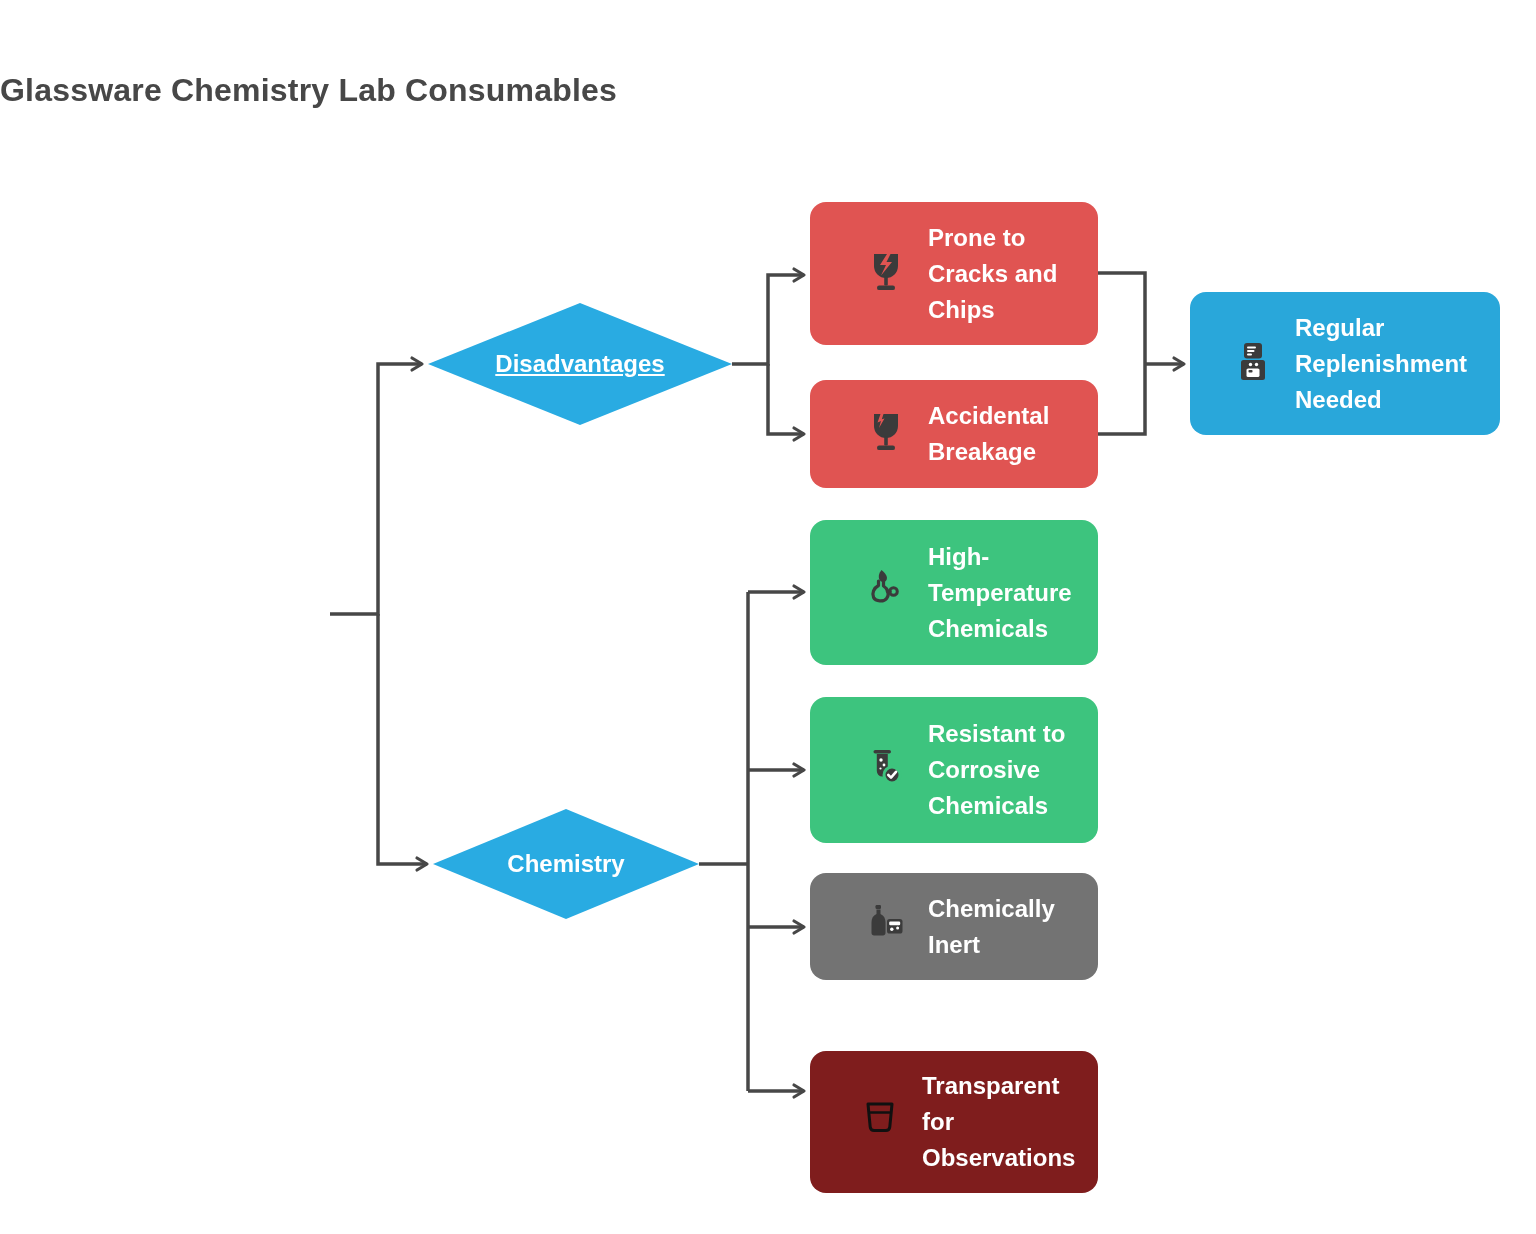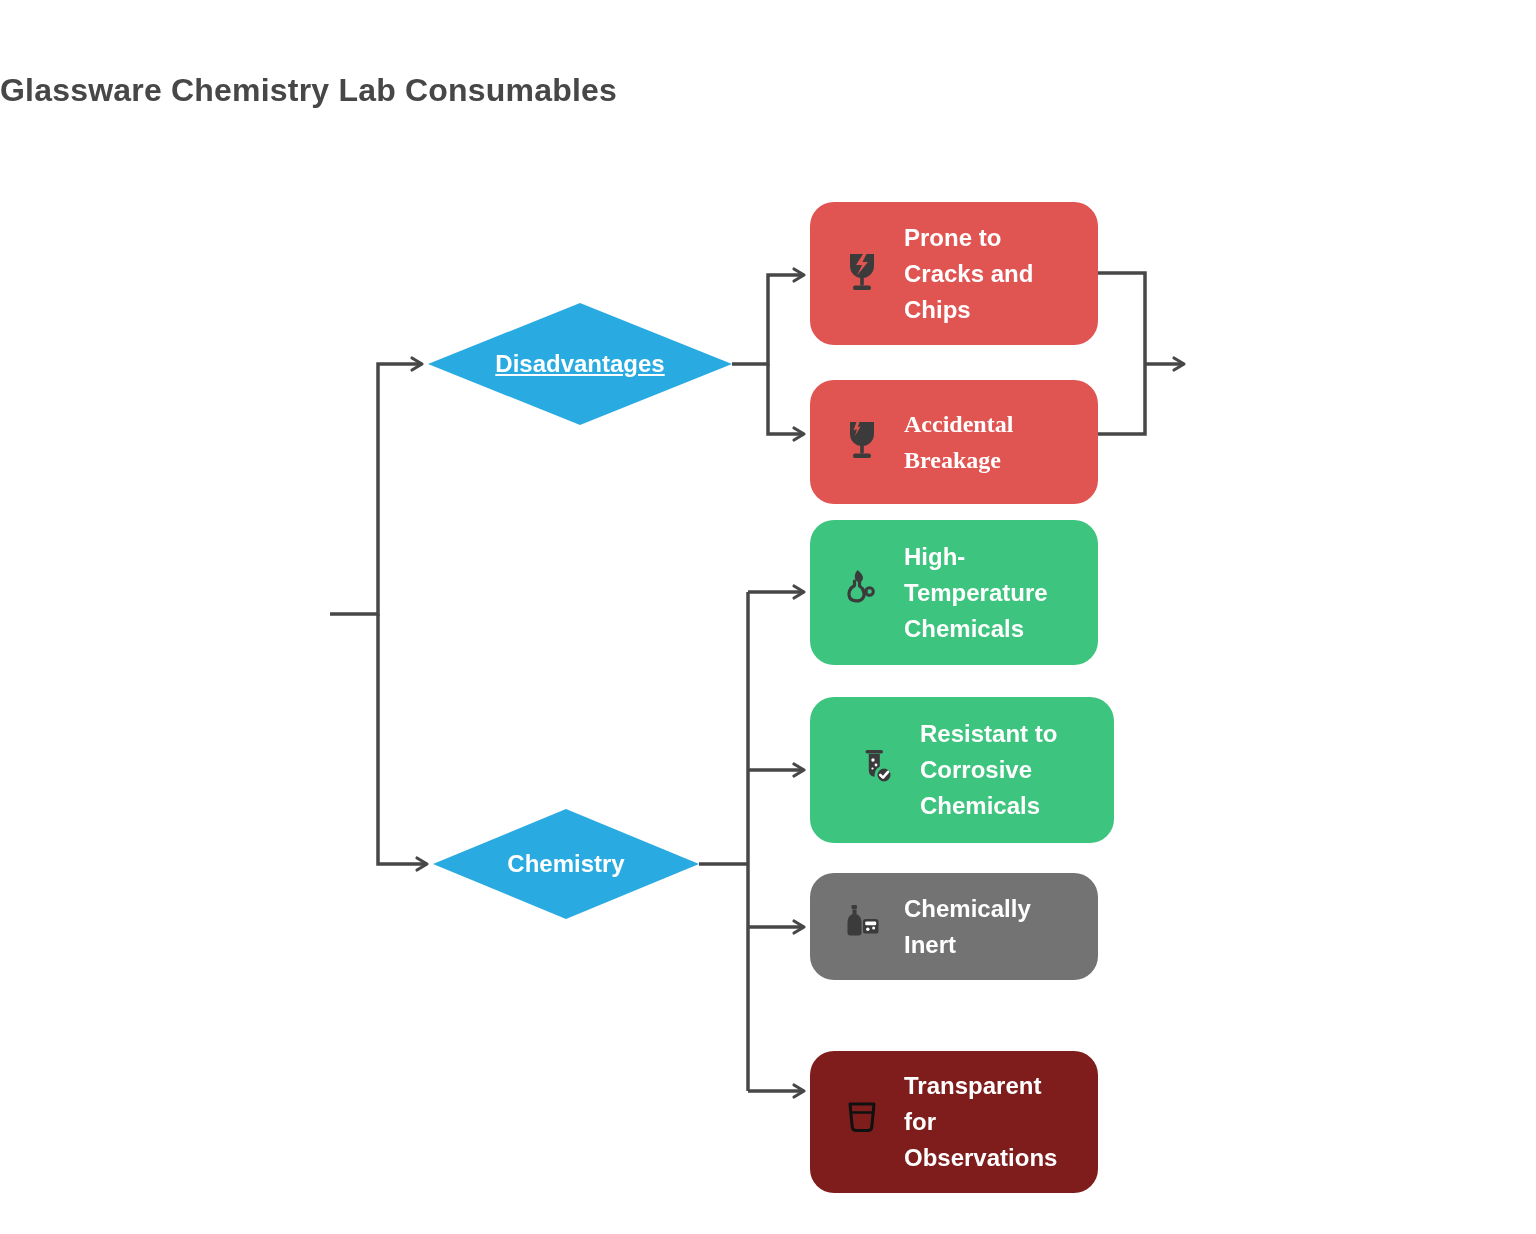--- a/index.html
+++ b/index.html
@@ -6,41 +6,41 @@
   #canvas{
     position:relative;width:1536px;height:1234px;background:#ffffff;overflow:hidden;
     font-family:"Liberation Sans","DejaVu Sans",sans-serif;
   }
   .title{
     position:absolute;left:0;top:72px;width:1536px;text-align:left;
     font-size:32px;font-weight:bold;color:#474747;letter-spacing:0.2px;
   }
   .connectors{position:absolute;left:0;top:0;width:1536px;height:1234px;}
   .node{
-    position:absolute;border-radius:24px;display:flex;align-items:center;
-    color:#ffffff;font-weight:bold;font-size:24px;line-height:36px;
+    position:absolute;border-radius:16px;display:flex;align-items:center;
+    color:#ffffff;font-weight:bold;font-size:24px;line-height:36px;justify-content:flex-end;
   }
   .node .icon{flex:0 0 auto;margin-left:26px;display:flex;align-items:center;}
   .node .label{margin-left:16px;}
   .diamond{
     position:absolute;display:flex;align-items:center;justify-content:center;
     background:#29ABE2;color:#ffffff;font-weight:bold;font-size:24px;
     clip-path:polygon(50% 0%,100% 50%,50% 100%,0% 50%);
   }
   
   .n-root{left:40px;top:541px;width:290px;height:146px;background:#4A89F4;}
   .n-root .label{width:176px;}
   .d-disadv{left:428px;top:303px;width:304px;height:122px;text-decoration:underline;}
   .d-adv{left:433px;top:809px;width:266px;height:110px;}
   .n-cracks{left:810px;top:202px;width:288px;height:143px;background:#E05452;}
-  .n-breakage{left:810px;top:380px;width:288px;height:124px;background:#E05452;font-family:Liberation Serif, serif;}
+  .n-breakage{left:810px;top:380px;width:288px;height:108px;background:#E05452;}
   .n-replenish{left:1190px;top:292px;width:310px;height:143px;background:#29A7DA;}
   .n-replenish .label{width:205px;}
   .n-hightemp{left:810px;top:520px;width:288px;height:145px;background:#3DC47E;}
-  .n-corrosive{left:810px;top:697px;width:288px;height:146px;background:#3DC47E;padding-left:16px;}
+  .n-corrosive{left:810px;top:697px;width:288px;height:146px;background:#3DC47E;}
   .n-inert{left:810px;top:873px;width:288px;height:107px;background:#737373;}
   .n-transparent{left:810px;top:1022px;width:288px;height:142px;background:#7f1d1d;margin-top:29px;}
   .n-cracks .label,.n-breakage .label,.n-hightemp .label,
   .n-corrosive .label,.n-inert .label{width:170px;}
   .n-transparent .label{width:176px;}
 </style>
 </head>
 <body>
 
 <div id="canvas">
@@ -94,20 +94,38 @@
       <svg width="52" height="52" viewBox="0 0 52 52">
         <path d="M14 6 H38 V18 A12 12 0 0 1 14 18 Z" fill="#3B3B3B"></path>
         <path d="M20.5 6 L17.5 14.5 L21 13 L19 20 L24.5 10.5 L21.8 11.3 L23.5 6 Z" fill="#E05452"></path>
         <rect x="24.2" y="28.5" width="3.6" height="9" rx="1" fill="#3B3B3B"></rect>
         <rect x="17" y="37.5" width="18" height="4.6" rx="2.2" fill="#3B3B3B"></rect>
       </svg>
     </span>
     <span class="label">Accidental Breakage</span>
   </div>
 
+  <div class="node n-replenish">
+    <span class="icon">
+      <svg width="52" height="52" viewBox="0 0 52 52">
+        <rect x="17" y="5" width="18" height="15.5" rx="3" fill="#3B3B3B"></rect>
+        <g stroke="#ffffff" stroke-width="2" stroke-linecap="round">
+          <path d="M21 9.5 H28"></path>
+          <path d="M21 13 H26.5"></path>
+          <path d="M21 16.5 H24"></path>
+        </g>
+        <rect x="14" y="22" width="24" height="20" rx="2.5" fill="#3B3B3B"></rect>
+        <circle cx="23.5" cy="26.5" r="1.7" fill="#ffffff"></circle>
+        <circle cx="29.5" cy="26.5" r="1.7" fill="#ffffff"></circle>
+        <rect x="19.5" y="30.5" width="13" height="8.5" rx="1.6" fill="#ffffff"></rect>
+        <rect x="21.5" y="32" width="4" height="2.6" rx="0.8" fill="#3B3B3B"></rect>
+      </svg>
+    </span>
+    <span class="label">Regular Replenishment Needed</span>
+  </div>
 
   <div class="node n-hightemp">
     <span class="icon">
       <svg width="52" height="52" viewBox="0 0 52 52">
         <path d="M21.5 3 C25.5 6.5 28 9.5 26.5 13 C25.4 15.4 21 15.6 19.6 13 C17.8 9.5 19.2 6 21.5 3 Z" fill="#3B3B3B"></path>
         <path d="M18.5 14 V18.5 C13.8 21 11.6 26.2 13.6 30.5 C15.6 34.6 23.8 35 26.6 31.4 C29.8 27.4 27.8 21.6 23.5 19 V14" fill="none" stroke="#3B3B3B" stroke-width="3.2" stroke-linecap="round" stroke-linejoin="round"></path>
         <path d="M27.5 24.5 H30" stroke="#3B3B3B" stroke-width="3.4" stroke-linecap="round"></path>
         <circle cx="33.5" cy="24.5" r="3.8" fill="none" stroke="#3B3B3B" stroke-width="3"></circle>
       </svg>
     </span>

